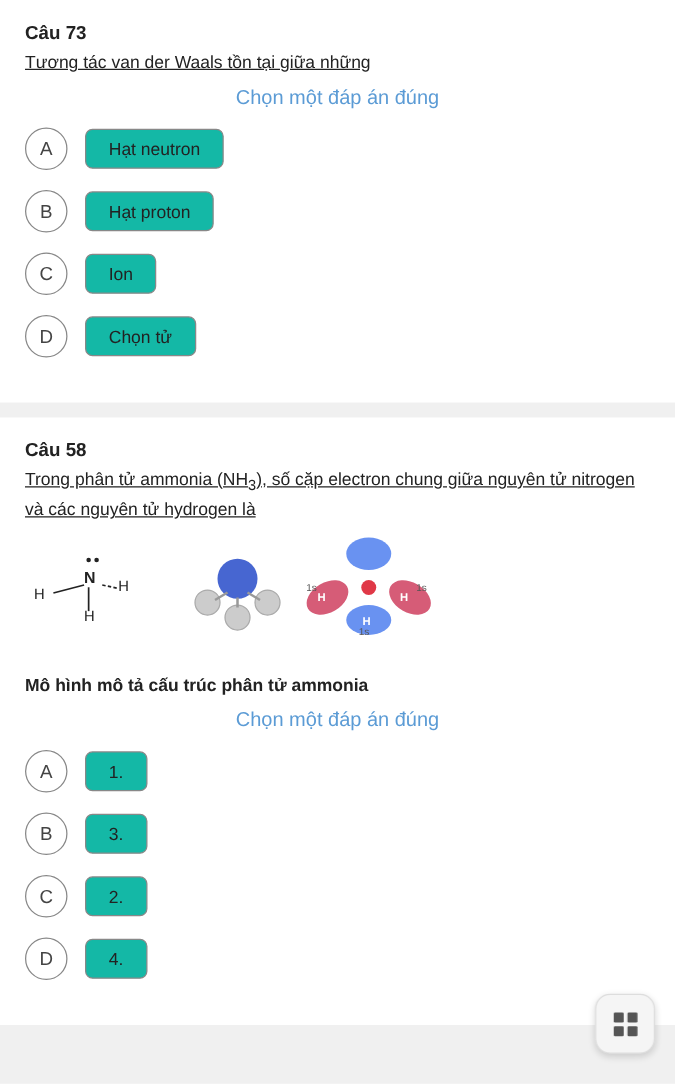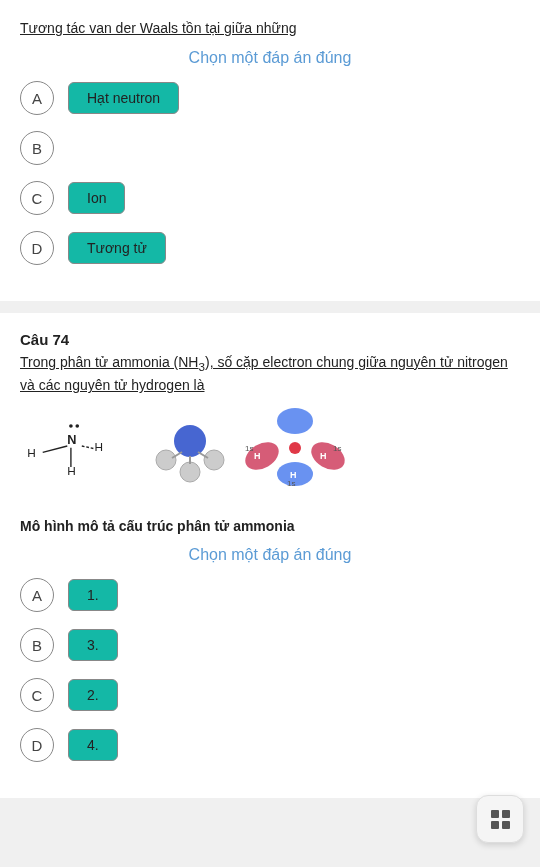--- a/index.html
+++ b/index.html
@@ -105,42 +105,44 @@
       width: 8px;
       height: 8px;
       background: #555;
       border-radius: 1px;
     }
   </style>
 </head>
 <body>
 
 <div class="question-card">
+  <div class="question-title">Câu 73</div>
   <div class="question-text">Tương tác van der Waals tồn tại giữa những</div>
   <div class="choose-label">Chọn một đáp án đúng</div>
 
   <div class="option-row">
     <div class="circle-label">A</div>
     <div class="option-box">Hạt neutron</div>
   </div>
   <div class="option-row">
     <div class="circle-label">B</div>
+    <div class="option-box">Hạt proton</div>
   </div>
   <div class="option-row">
     <div class="circle-label">C</div>
     <div class="option-box">Ion</div>
   </div>
   <div class="option-row">
     <div class="circle-label">D</div>
-    <div class="option-box">Tương tử</div>
+    <div class="option-box">Chọn tử</div>
   </div>
 </div>
 
 <div class="question-card">
-  <div class="question-title">Câu 74</div>
+  <div class="question-title">Câu 58</div>
   <div class="question-text">
     <span>Trong phân tử ammonia (NH</span><sub>3</sub><span>), số cặp electron chung giữa nguyên tử nitrogen và các nguyên tử hydrogen là</span>
   </div>
 
   <div class="image-section">
 
     <svg class="ammonia-drawing" viewBox="0 0 110 80" xmlns="http://www.w3.org/2000/svg">
 
       <text x="52" y="38" font-size="14" font-weight="bold" fill="#222" font-family="Arial">N</text>
 

